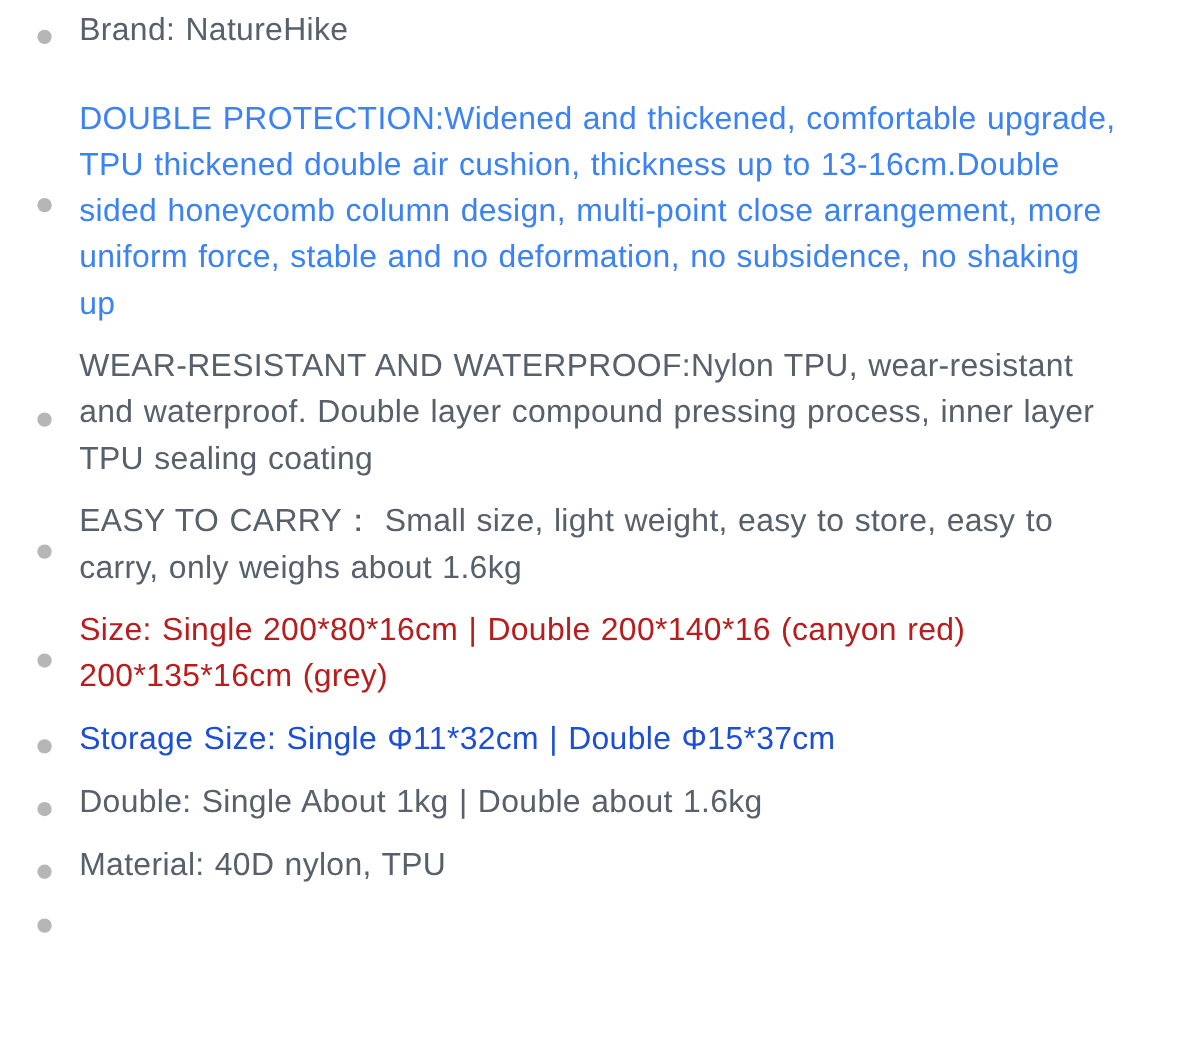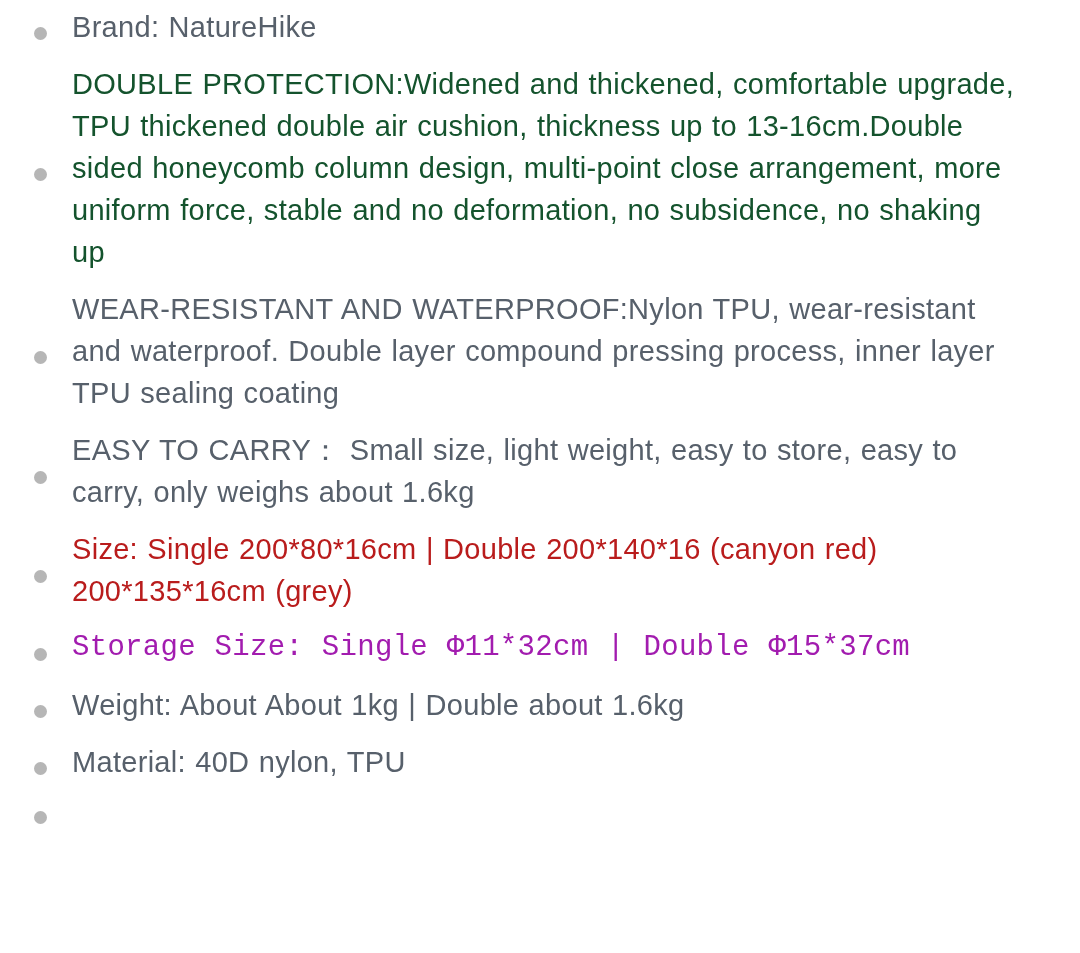--- a/index.html
+++ b/index.html
@@ -46,41 +46,41 @@
 </head>
 <body style="background: rgb(255, 255, 255);">
 
 <ul class="feature-list">
     <li class="feature-item">
       <span class="bullet-dot" style="background: rgb(182, 182, 182);"></span>
       <span class="feature-text" style="color: rgb(87, 96, 107);">Brand: NatureHike</span>
     </li>
     <li class="feature-item">
       <span class="bullet-dot" style="background: rgb(182, 182, 182);"></span>
-      <span class="feature-text" style="color: #14532d;">DOUBLE PROTECTION:Widened and thickened, comfortable upgrade, TPU thickened double air cushion, thickness up to 13-16cm.Double sided honeycomb column design, multi-point close arrangement, more uniform force, stable and no deformation, no subsidence, no shaking up</span>
+      <span class="feature-text" style="color: #3b82f6; margin-top: 24px;">DOUBLE PROTECTION:Widened and thickened, comfortable upgrade, TPU thickened double air cushion, thickness up to 13-16cm.Double sided honeycomb column design, multi-point close arrangement, more uniform force, stable and no deformation, no subsidence, no shaking up</span>
     </li>
     <li class="feature-item">
       <span class="bullet-dot" style="background: rgb(182, 182, 182);"></span>
       <span class="feature-text" style="color: rgb(87, 96, 107);">WEAR-RESISTANT AND WATERPROOF:Nylon TPU, wear-resistant and waterproof. Double layer compound pressing process, inner layer TPU sealing coating</span>
     </li>
     <li class="feature-item">
       <span class="bullet-dot" style="background: rgb(182, 182, 182);"></span>
       <span class="feature-text" style="color: rgb(87, 96, 107);">EASY TO CARRY：  Small size, light weight, easy to store, easy to carry, only weighs about 1.6kg</span>
     </li>
     <li class="feature-item">
       <span class="bullet-dot" style="background: rgb(182, 182, 182);"></span>
       <span class="feature-text" style="color: #b91c1c;">Size: Single 200*80*16cm | Double 200*140*16 (canyon red) 200*135*16cm (grey)</span>
     </li>
     <li class="feature-item">
       <span class="bullet-dot" style="background: rgb(182, 182, 182);"></span>
-      <span class="feature-text" style="color: #a21caf; font-family: Liberation Mono, monospace;">Storage Size: Single Φ11*32cm | Double Φ15*37cm</span>
+      <span class="feature-text" style="color: #1d4ed8;">Storage Size: Single Φ11*32cm | Double Φ15*37cm</span>
     </li>
     <li class="feature-item">
       <span class="bullet-dot" style="background: rgb(182, 182, 182);"></span>
-      <span class="feature-text" style="color: rgb(87, 96, 107);">Weight: About About 1kg | Double about 1.6kg</span>
+      <span class="feature-text" style="color: rgb(87, 96, 107);">Double: Single About 1kg | Double about 1.6kg</span>
     </li>
     <li class="feature-item">
       <span class="bullet-dot" style="background: rgb(182, 182, 182);"></span>
       <span class="feature-text" style="color: rgb(87, 96, 107);">Material: 40D nylon, TPU</span>
     </li>
     <li class="feature-item">
       <span class="bullet-dot" style="background: rgb(182, 182, 182);"></span>
     </li>
   </ul>
 

